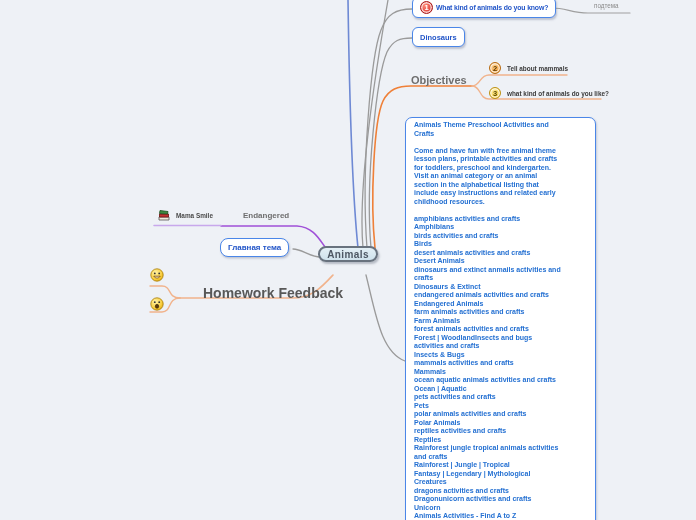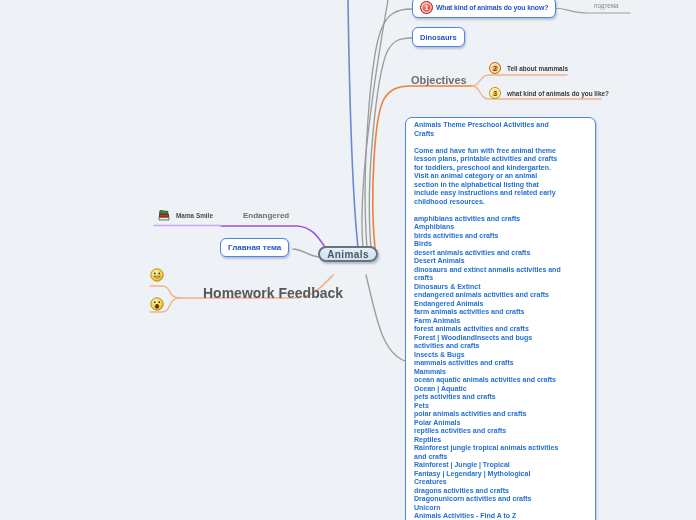--- a/index.html
+++ b/index.html
@@ -9,21 +9,21 @@
 
   
   .bubble{
     position:absolute;display:inline-flex;align-items:center;gap:3px;
     background:#ffffff;border:1.7px solid #4a86e8;border-radius:6px;
     padding:3px 7px;box-shadow:1px 1.5px 2px rgba(100,110,140,.35);
     color:#2255c8;font-weight:bold;white-space:nowrap;
   }
   .bubble.whatkind{left:412px;top:-3px;font-size:6.9px;letter-spacing:-.15px;}
   .bubble.activities{left:412px;top:27px;font-size:7.5px;height:12px;}
-  .bubble.glavnaya{left:220px;top:238px;font-size:8px;height:11px;}
+  .bubble.glavnaya{left:220px;top:238px;font-size:8px;height:11px;border-radius:8px;}
 
   
   .root-node{
     position:absolute;left:318px;top:246px;width:60px;height:16px;
     background:linear-gradient(180deg,#e3eff5,#cfe2ec);
     border:2px solid #68727e;border-radius:8px;box-sizing:border-box;
     display:flex;align-items:center;justify-content:center;
     color:#4d5763;font-size:10px;font-weight:bold;letter-spacing:.4px;
     box-shadow:1.5px 2px 2px rgba(80,90,105,.35);
   }

